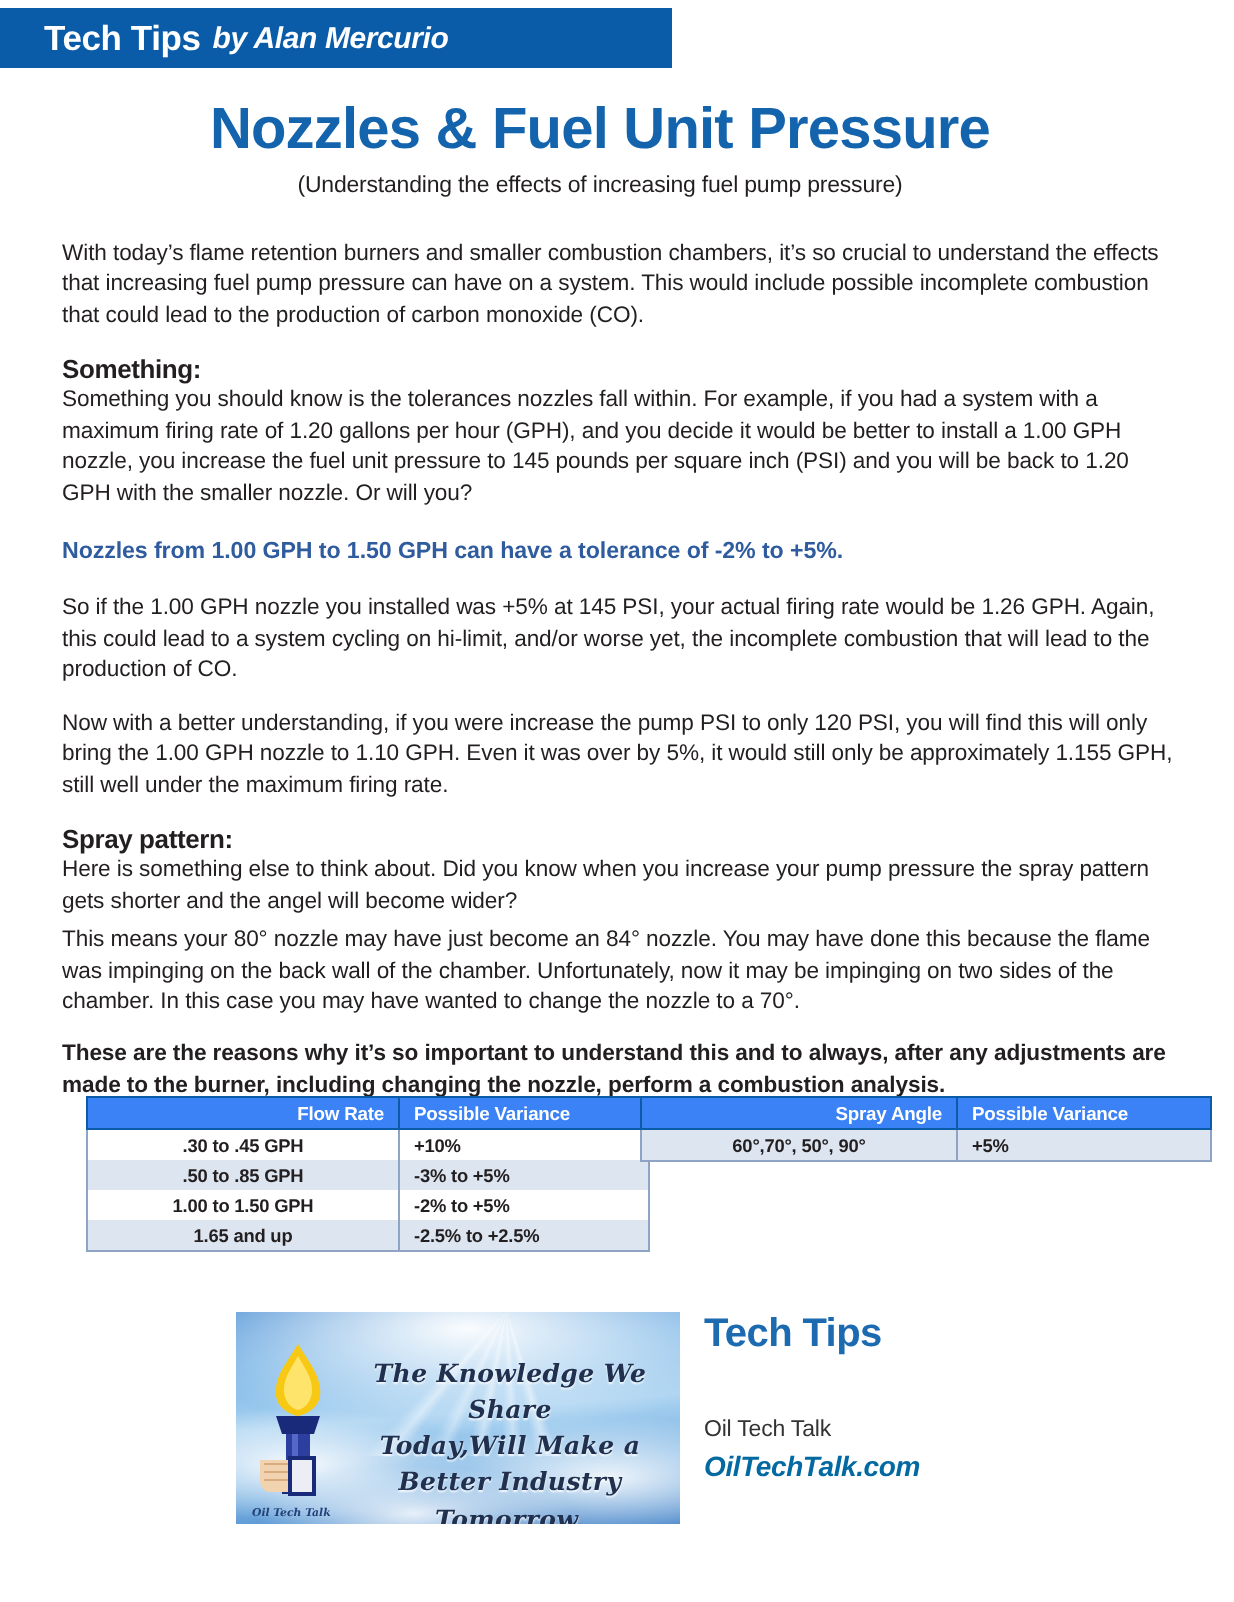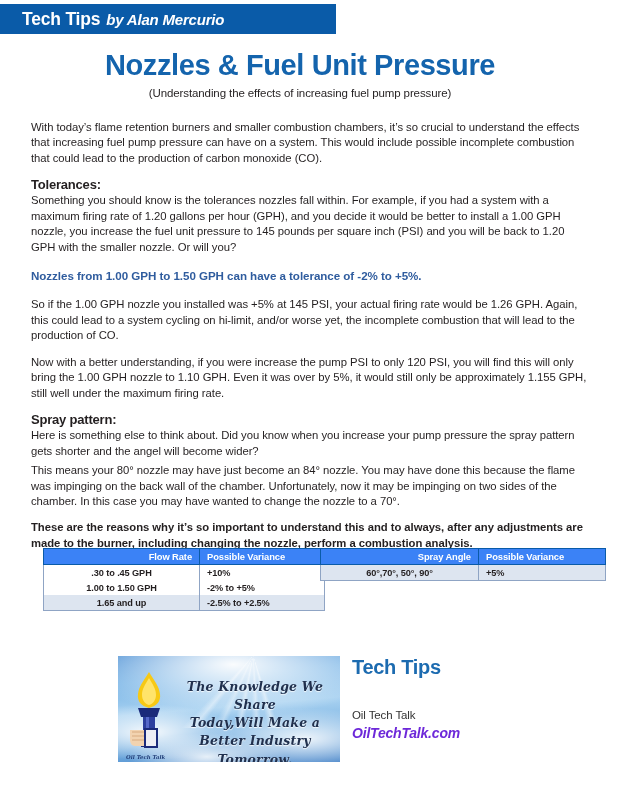--- a/index.html
+++ b/index.html
@@ -241,21 +241,21 @@
     letter-spacing: -0.2px;
   }
   .ft-company {
     margin-top: 30px;
     color: #333333;
     font-size: 11.5px;
     letter-spacing: -0.1px;
   }
   .ft-site {
     margin-top: 4px;
-    color: #6d28d9;
+    color: #0369a1;
     font-size: 14px;
     font-weight: bold;
     font-style: italic;
     letter-spacing: -0.2px;
   }
 </style>
 </head>
 <body>
 
 <div class="header-banner">
@@ -265,21 +265,21 @@
 
 <div class="title-wrap">
   <div class="doc-title">Nozzles &amp; Fuel Unit Pressure</div>
   <div class="doc-subtitle">(Understanding the effects of increasing fuel pump pressure)</div>
 </div>
 
 <div class="body-col">
 
   <p class="para">With today’s flame retention burners and smaller combustion chambers, it’s so crucial to understand the effects that increasing fuel pump pressure can have on a system. This would include possible incomplete combustion that could lead to the production of carbon monoxide (CO).</p>
 
-  <h2 class="sec-head first">Tolerances:</h2>
+  <h2 class="sec-head first">Something:</h2>
   <p class="para tight">Something you should know is the tolerances nozzles fall within. For example, if you had a system with a maximum firing rate of 1.20 gallons per hour (GPH), and you decide it would be better to install a 1.00 GPH nozzle, you increase the fuel unit pressure to 145 pounds per square inch (PSI) and you will be back to 1.20 GPH with the smaller nozzle. Or will you?</p>
 
   <p class="highlight">Nozzles from 1.00 GPH to 1.50 GPH can have a tolerance of -2% to +5%.</p>
 
   <p class="para">So if the 1.00 GPH nozzle you installed was +5% at 145 PSI, your actual firing rate would be 1.26 GPH. Again, this could lead to a system cycling on hi-limit, and/or worse yet, the incomplete combustion that will lead to the production of CO.</p>
 
   <p class="para">Now with a better understanding, if you were increase the pump PSI to only 120 PSI, you will find this will only bring the 1.00 GPH nozzle to 1.10 GPH. Even it was over by 5%, it would still only be approximately 1.155 GPH, still well under the maximum firing rate.</p>
 
   <h2 class="sec-head">Spray pattern:</h2>
   <p class="para tight">Here is something else to think about. Did you know when you increase your pump pressure the spray pattern gets shorter and the angel will become wider?</p>
@@ -297,20 +297,24 @@
       <tr>
         <th class="c-left" style="width:141px">Flow Rate</th>
         <th class="c-right" style="width:110px">Possible Variance</th>
       </tr>
     </thead>
     <tbody>
       <tr class="odd">
         <td class="c-left">.30 to .45 GPH</td>
         <td class="c-right">+10%</td>
       </tr>
+      <tr class="even">
+        <td class="c-left">.50 to .85 GPH</td>
+        <td class="c-right">-3%  to +5%</td>
+      </tr>
       <tr class="odd">
         <td class="c-left">1.00 to 1.50 GPH</td>
         <td class="c-right">-2% to +5%</td>
       </tr>
       <tr class="even">
         <td class="c-left">1.65 and up</td>
         <td class="c-right">-2.5% to +2.5%</td>
       </tr>
     </tbody>
   </table>

